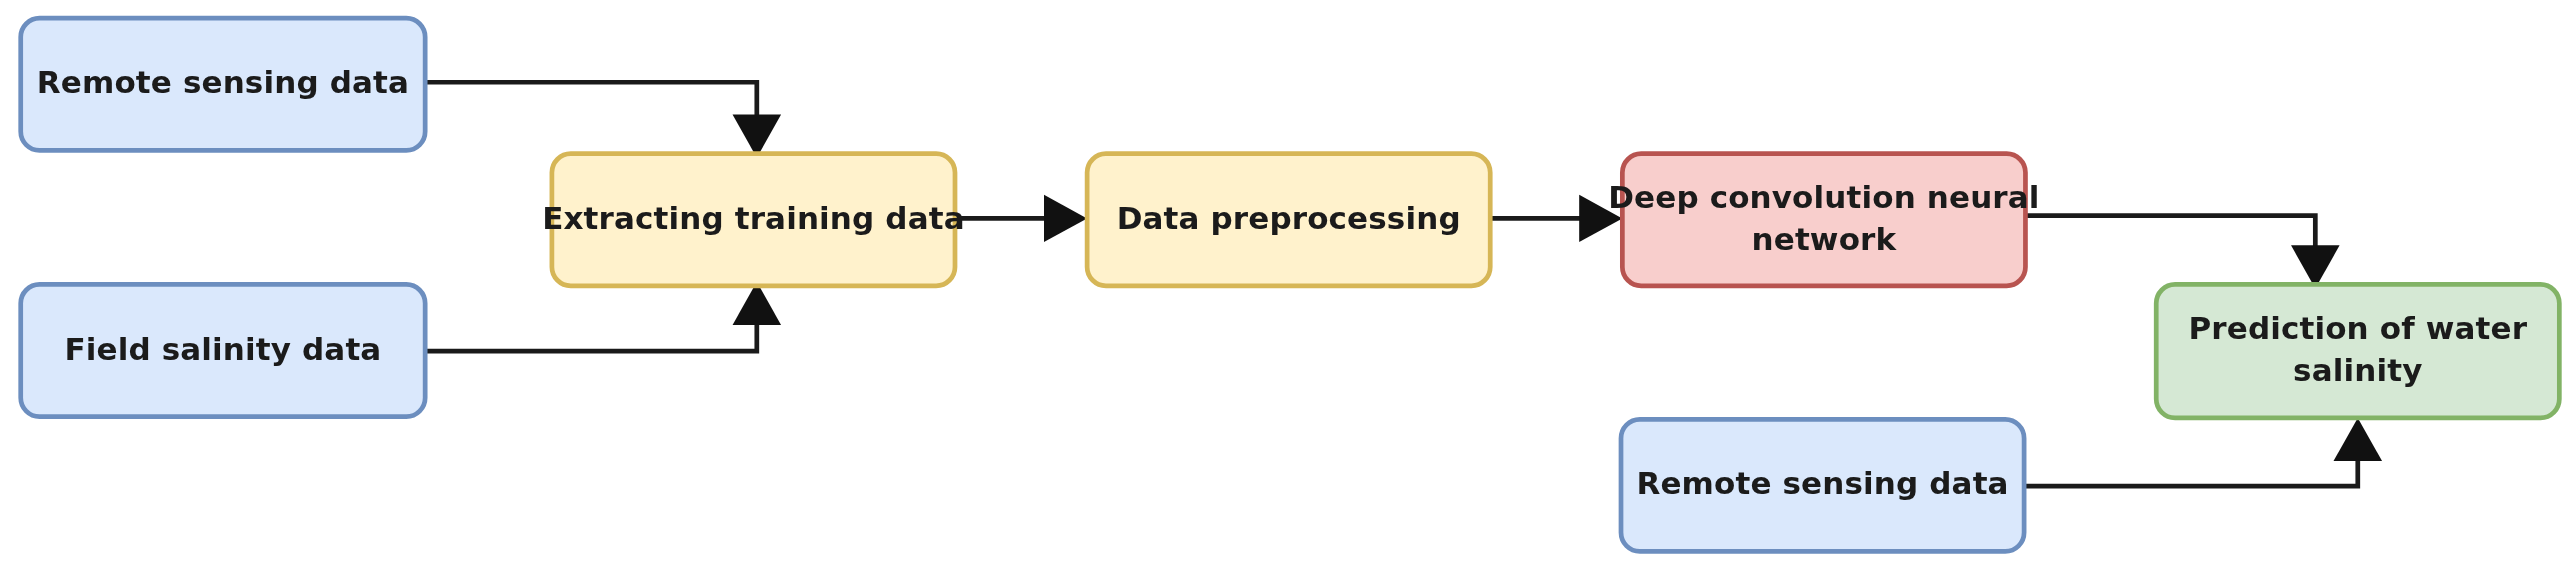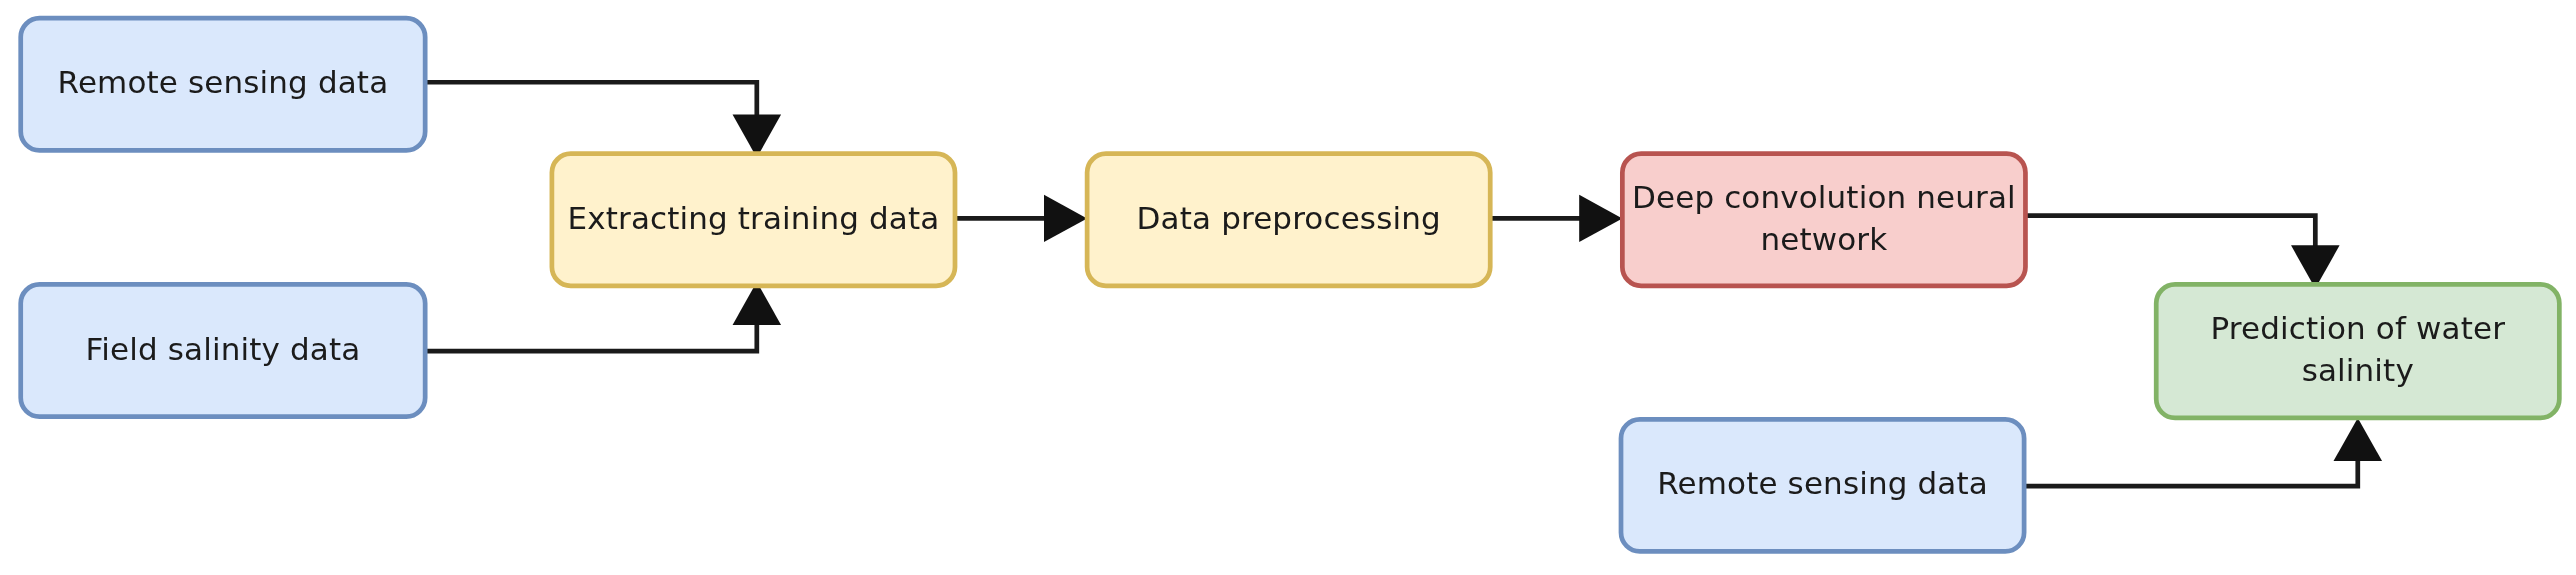--- a/index.html
+++ b/index.html
@@ -11,20 +11,21 @@
     width: 2576px;
     height: 575px;
     overflow: hidden;
     font-family: "DejaVu Sans", sans-serif;
   }
   #flow-root {
     position: relative;
     width: 2576px;
     height: 575px;
     background: #ffffff;
+    font-weight: bold;
   }
   #flow-svg {
     position: absolute;
     top: 0;
     left: 0;
     width: 2576px;
     height: 575px;
   }
   .node-rect {
     stroke-width: 7;

